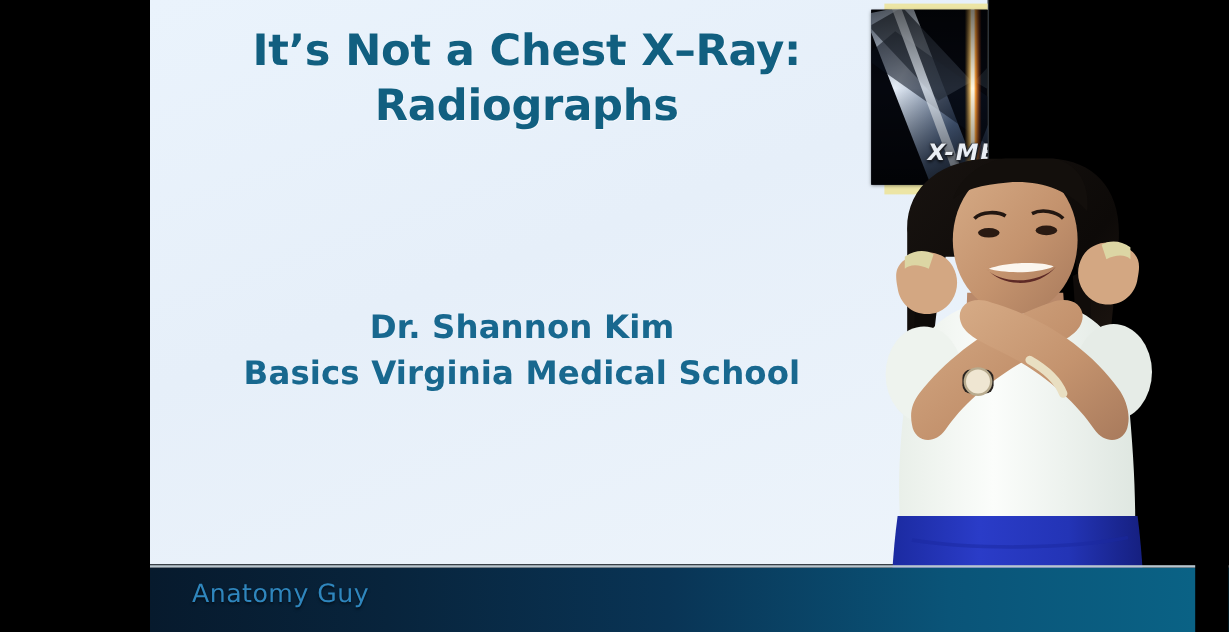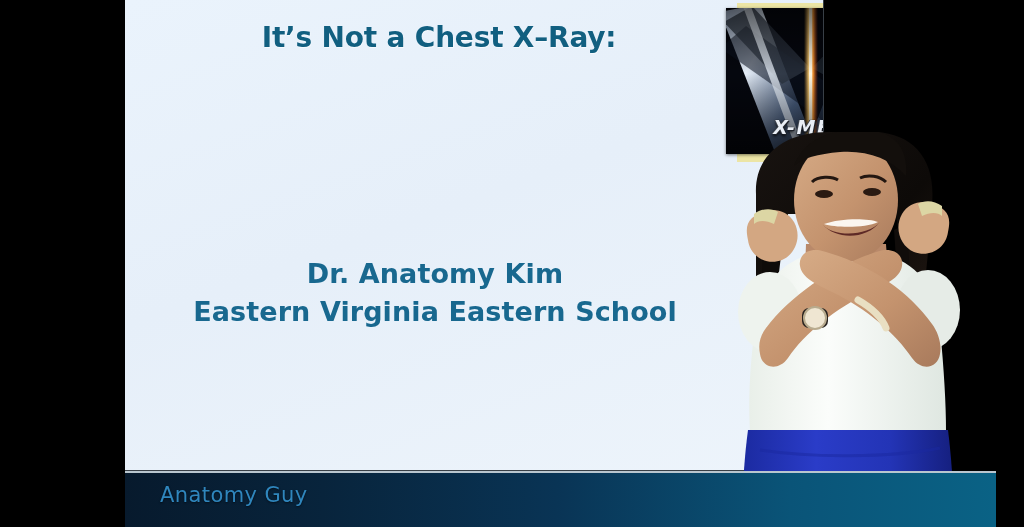--- a/index.html
+++ b/index.html
@@ -32,21 +32,21 @@
     box-shadow: 0 0 0 1px rgba(160,180,200,0.35);
     overflow: hidden;
   }
   .slide-title {
     position: absolute;
     left: 14px;
     top: 20px;
     width: 600px;
     text-align: center;
     color: #115f80;
-    font-size: 28px;
+    font-size: 36px;
     font-weight: 700;
     line-height: 1.28;
     letter-spacing: -0.2px;
     text-shadow: 0.5px 0.5px 0 rgba(255,255,255,0.6);
   }
   .slide-title .line { display: block; white-space: nowrap; }
 
   .presenter-block {
     position: absolute;
     left: 10px;
@@ -149,25 +149,26 @@
 </style>
 </head>
 <body>
 
 <div class="stage">
 
   <div class="slide">
 
     <div class="slide-title">
       <span class="line">It’s Not a Chest X–Ray:</span>
+      <span class="line">Radiographs</span>
     </div>
 
     <div class="presenter-block">
-      <span class="line">Dr. Anatomy Kim</span>
-      <span class="line">Eastern Virginia Eastern School</span>
+      <span class="line">Dr. Shannon Kim</span>
+      <span class="line">Basics Virginia Medical School</span>
     </div>
 
     <div class="xmen-backing"></div>
 
     <div class="xmen-frame">
       <svg class="xsvg" viewBox="0 0 170 146" preserveAspectRatio="none" aria-hidden="true">
         <defs>
           <linearGradient id="metalA" x1="0" y1="0" x2="1" y2="1">
             <stop offset="0%" stop-color="#97a9c4"></stop>
             <stop offset="35%" stop-color="#e6eef8"></stop>

